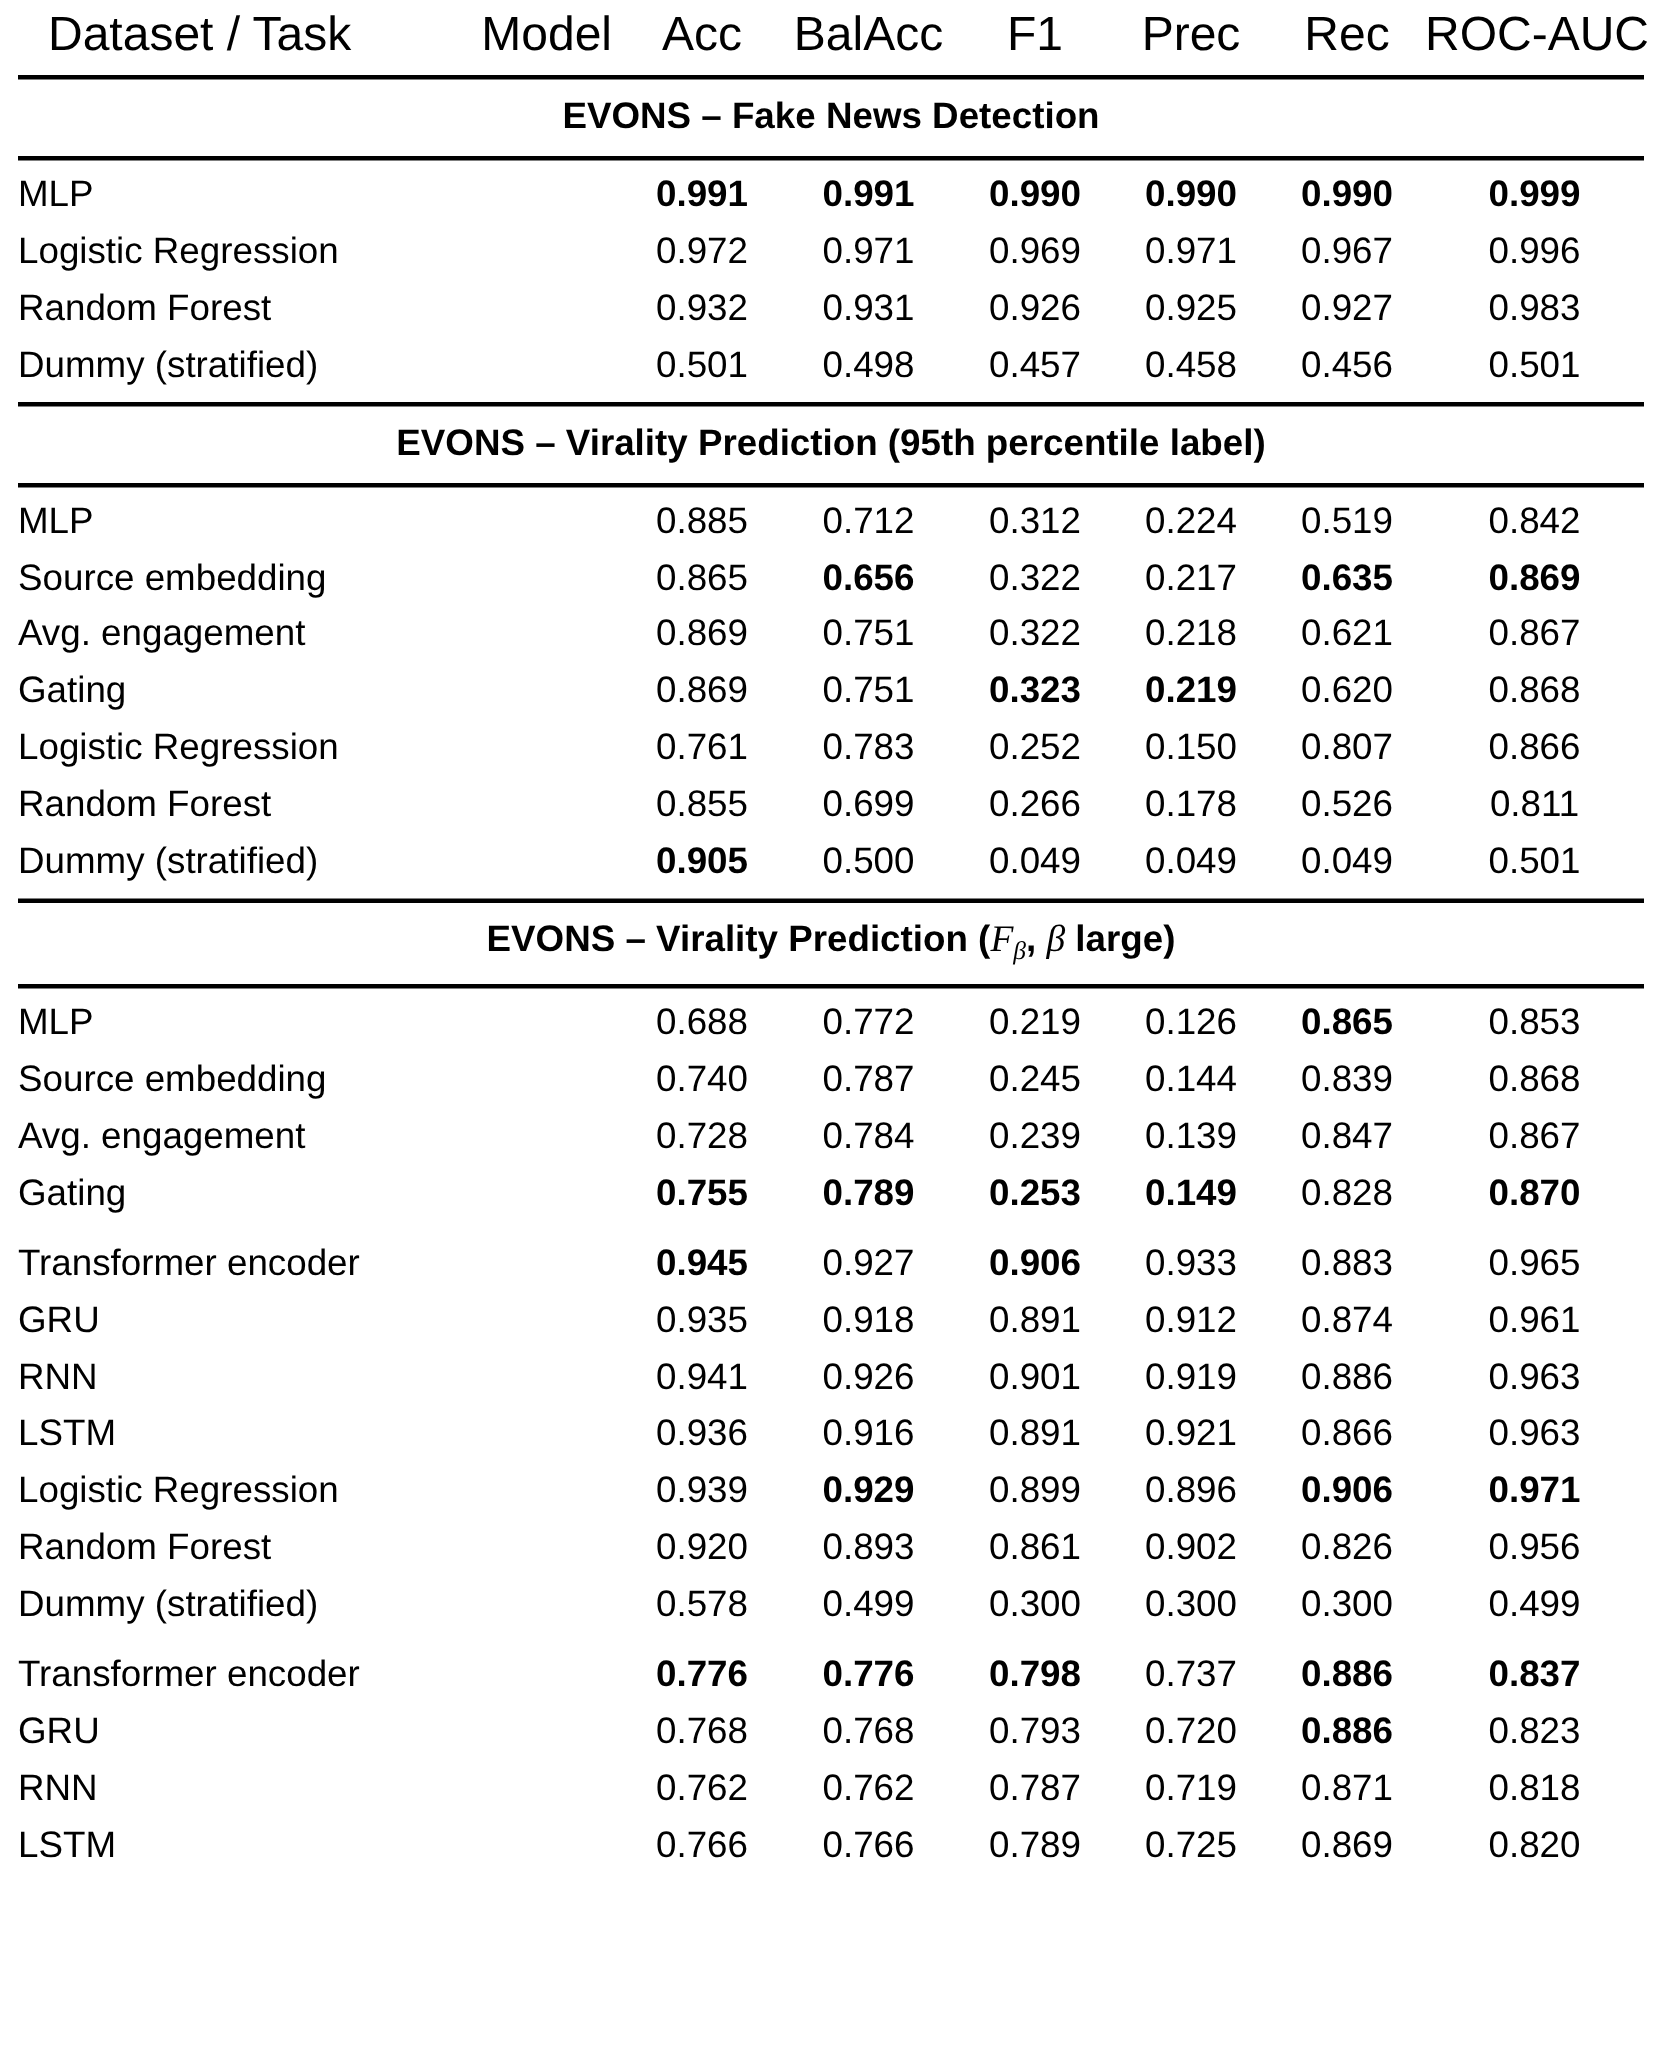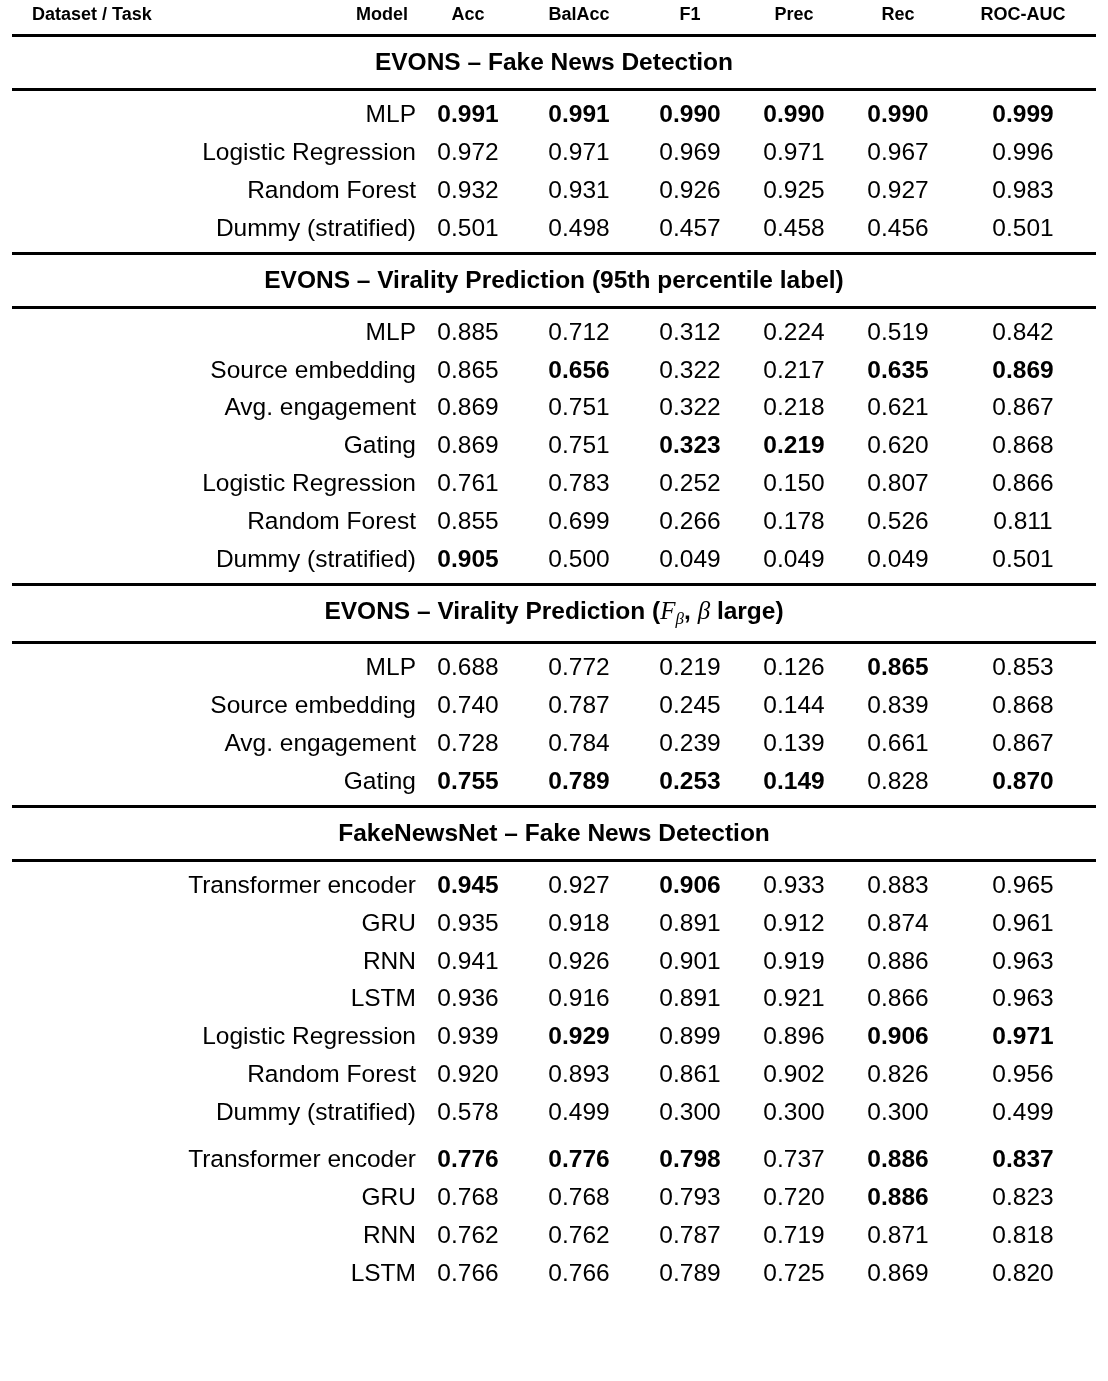--- a/index.html
+++ b/index.html
@@ -28,22 +28,22 @@
     table-layout: fixed;
     font-size: 24.5px;
   }
   
   col.c-label  { width: 404px; }
   col.c-metric { width: 104px; }
   col.c-metric-wide { width: 118px; }
   col.c-last   { width: 146px; }
 
   thead th {
-    font-weight: bold;
-    font-size: 18px;
+    font-weight: normal;
+    font-size: 32px;
     padding: 4px 0 9px 0;
     vertical-align: bottom;
     white-space: nowrap;
   }
   th.h-label {
     text-align: left;
     padding-left: 10px;
   }
   th.h-metric {
     text-align: center;
@@ -66,21 +66,21 @@
     border-bottom: 3px solid #000;
     white-space: nowrap;
   }
   tr.data-row td {
     padding: 4.5px 0 4.5px 0;
     font-size: 24.5px;
     line-height: 1.18;
     white-space: nowrap;
   }
   td.cell-label {
-    text-align: right;
+    text-align: left;
     padding-left: 10px;
   }
   td.cell-num {
     text-align: center;
     font-variant-numeric: tabular-nums;
   }
   td.cell-num.bold { font-weight: bold; }
   tr.data-row.first-in-group td { padding-top: 9px; }
   tr.data-row.last-in-group td { padding-bottom: 9px; }
 
@@ -262,35 +262,32 @@
           <td class="cell-num">0.144</td>
           <td class="cell-num">0.839</td>
           <td class="cell-num">0.868</td>
         </tr>
         <tr class="data-row">
           <td class="cell-label">Avg. engagement</td>
           <td class="cell-num">0.728</td>
           <td class="cell-num">0.784</td>
           <td class="cell-num">0.239</td>
           <td class="cell-num">0.139</td>
-          <td class="cell-num">0.661</td>
+          <td class="cell-num">0.847</td>
           <td class="cell-num">0.867</td>
         </tr>
         <tr class="data-row last-in-group">
           <td class="cell-label">Gating</td>
           <td class="cell-num bold">0.755</td>
           <td class="cell-num bold">0.789</td>
           <td class="cell-num bold">0.253</td>
           <td class="cell-num bold">0.149</td>
           <td class="cell-num">0.828</td>
           <td class="cell-num bold">0.870</td>
         </tr>
-        <tr>
-          <td class="group-cell" colspan="7">FakeNewsNet – Fake News Detection</td>
-        </tr>
         <tr class="data-row first-in-group">
           <td class="cell-label">Transformer encoder</td>
           <td class="cell-num bold">0.945</td>
           <td class="cell-num">0.927</td>
           <td class="cell-num bold">0.906</td>
           <td class="cell-num">0.933</td>
           <td class="cell-num">0.883</td>
           <td class="cell-num">0.965</td>
         </tr>
         <tr class="data-row">

